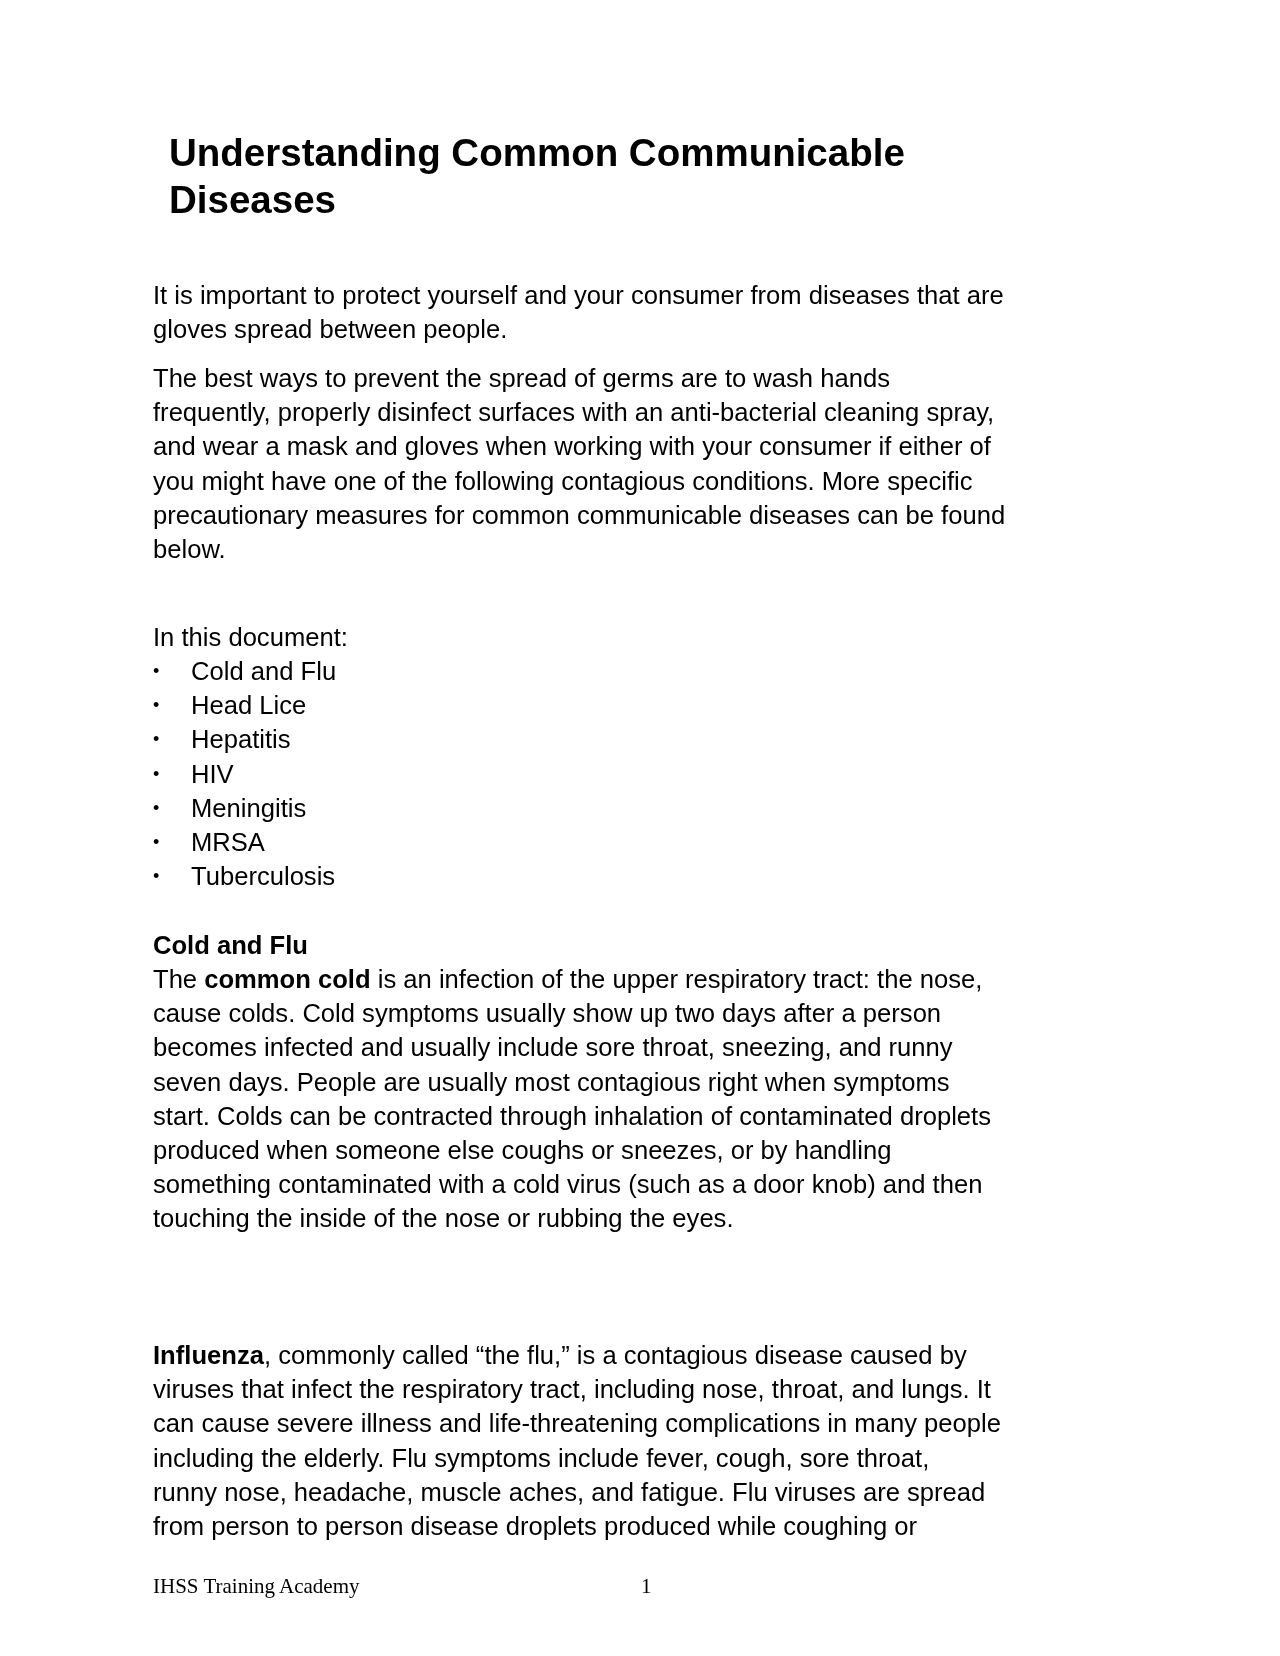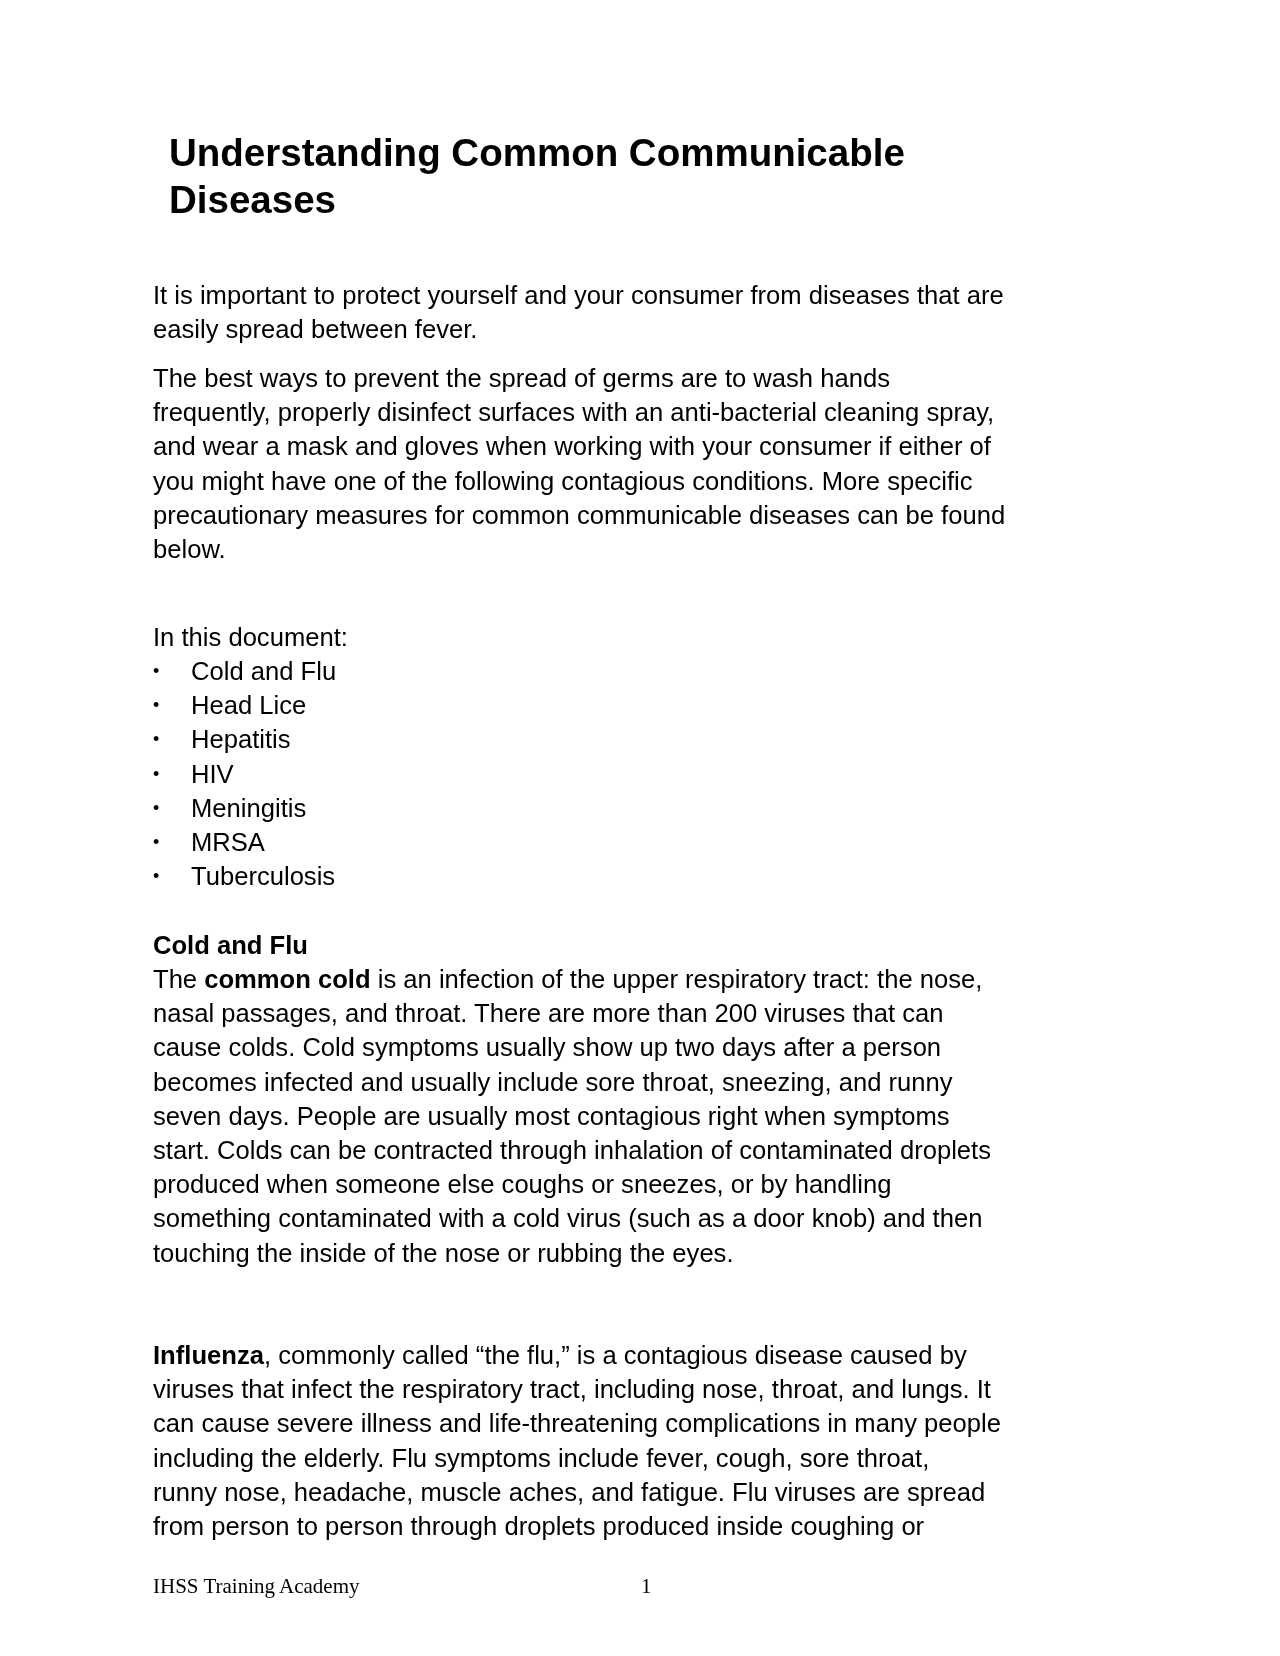--- a/index.html
+++ b/index.html
@@ -86,21 +86,21 @@
 
 <div class="page">
 
   <h1 class="title">
     <span class="line">Understanding Common Communicable</span>
     <span class="line">Diseases</span>
   </h1>
 
   <p class="body-text p1">
     <span class="line">It is important to protect yourself and your consumer from diseases that are</span>
-    <span class="line">easily spread between fever.</span>
+    <span class="line">gloves spread between people.</span>
   </p>
 
   <p class="body-text p2">
     <span class="line">The best ways to prevent the spread of germs are to wash hands</span>
     <span class="line">frequently, properly disinfect surfaces with an anti-bacterial cleaning spray,</span>
     <span class="line">and wear a mask and gloves when working with your consumer if either of</span>
     <span class="line">you might have one of the following contagious conditions.  More specific</span>
     <span class="line">precautionary measures for common communicable diseases can be found</span>
     <span class="line">below.</span>
   </p>
@@ -135,37 +135,36 @@
     <li>
       <span class="bullet">•</span>
       <span>Tuberculosis</span>
     </li>
   </ul>
 
   <h2 class="section-heading">Cold and Flu</h2>
 
   <p class="body-text p3">
     <span class="line"><span>The </span><b>common cold</b><span> is an infection of the upper respiratory tract: the nose,</span></span>
-    <span class="line">nasal passages, and throat.  There are more than 200 viruses that can</span>
     <span class="line">cause colds.  Cold symptoms usually show up two days after a person</span>
     <span class="line">becomes infected and usually include sore throat, sneezing, and runny</span>
     <span class="line">seven days.  People are usually most contagious right when symptoms</span>
     <span class="line">start.  Colds can be contracted through inhalation of contaminated droplets</span>
     <span class="line">produced when someone else coughs or sneezes, or by handling</span>
     <span class="line">something contaminated with a cold virus (such as a door knob) and then</span>
     <span class="line">touching the inside of the nose or rubbing the eyes.</span>
   </p>
 
   <p class="body-text p4">
     <span class="line"><b>Influenza</b><span>, commonly called “the flu,” is a contagious disease caused by</span></span>
     <span class="line">viruses that infect the respiratory tract, including nose, throat, and lungs.  It</span>
     <span class="line">can cause severe illness and life-threatening complications in many people</span>
     <span class="line">including the elderly.  Flu symptoms include fever, cough, sore throat,</span>
     <span class="line">runny nose, headache, muscle aches, and fatigue.  Flu viruses are spread</span>
-    <span class="line">from person to person through droplets produced inside coughing or</span>
+    <span class="line">from person to person disease droplets produced while coughing or</span>
   </p>
 
 </div>
 
 <div class="footer">
   <span class="footer-left">IHSS Training Academy</span>
   <span class="footer-page">1</span>
 </div>
 
 </body></html>

